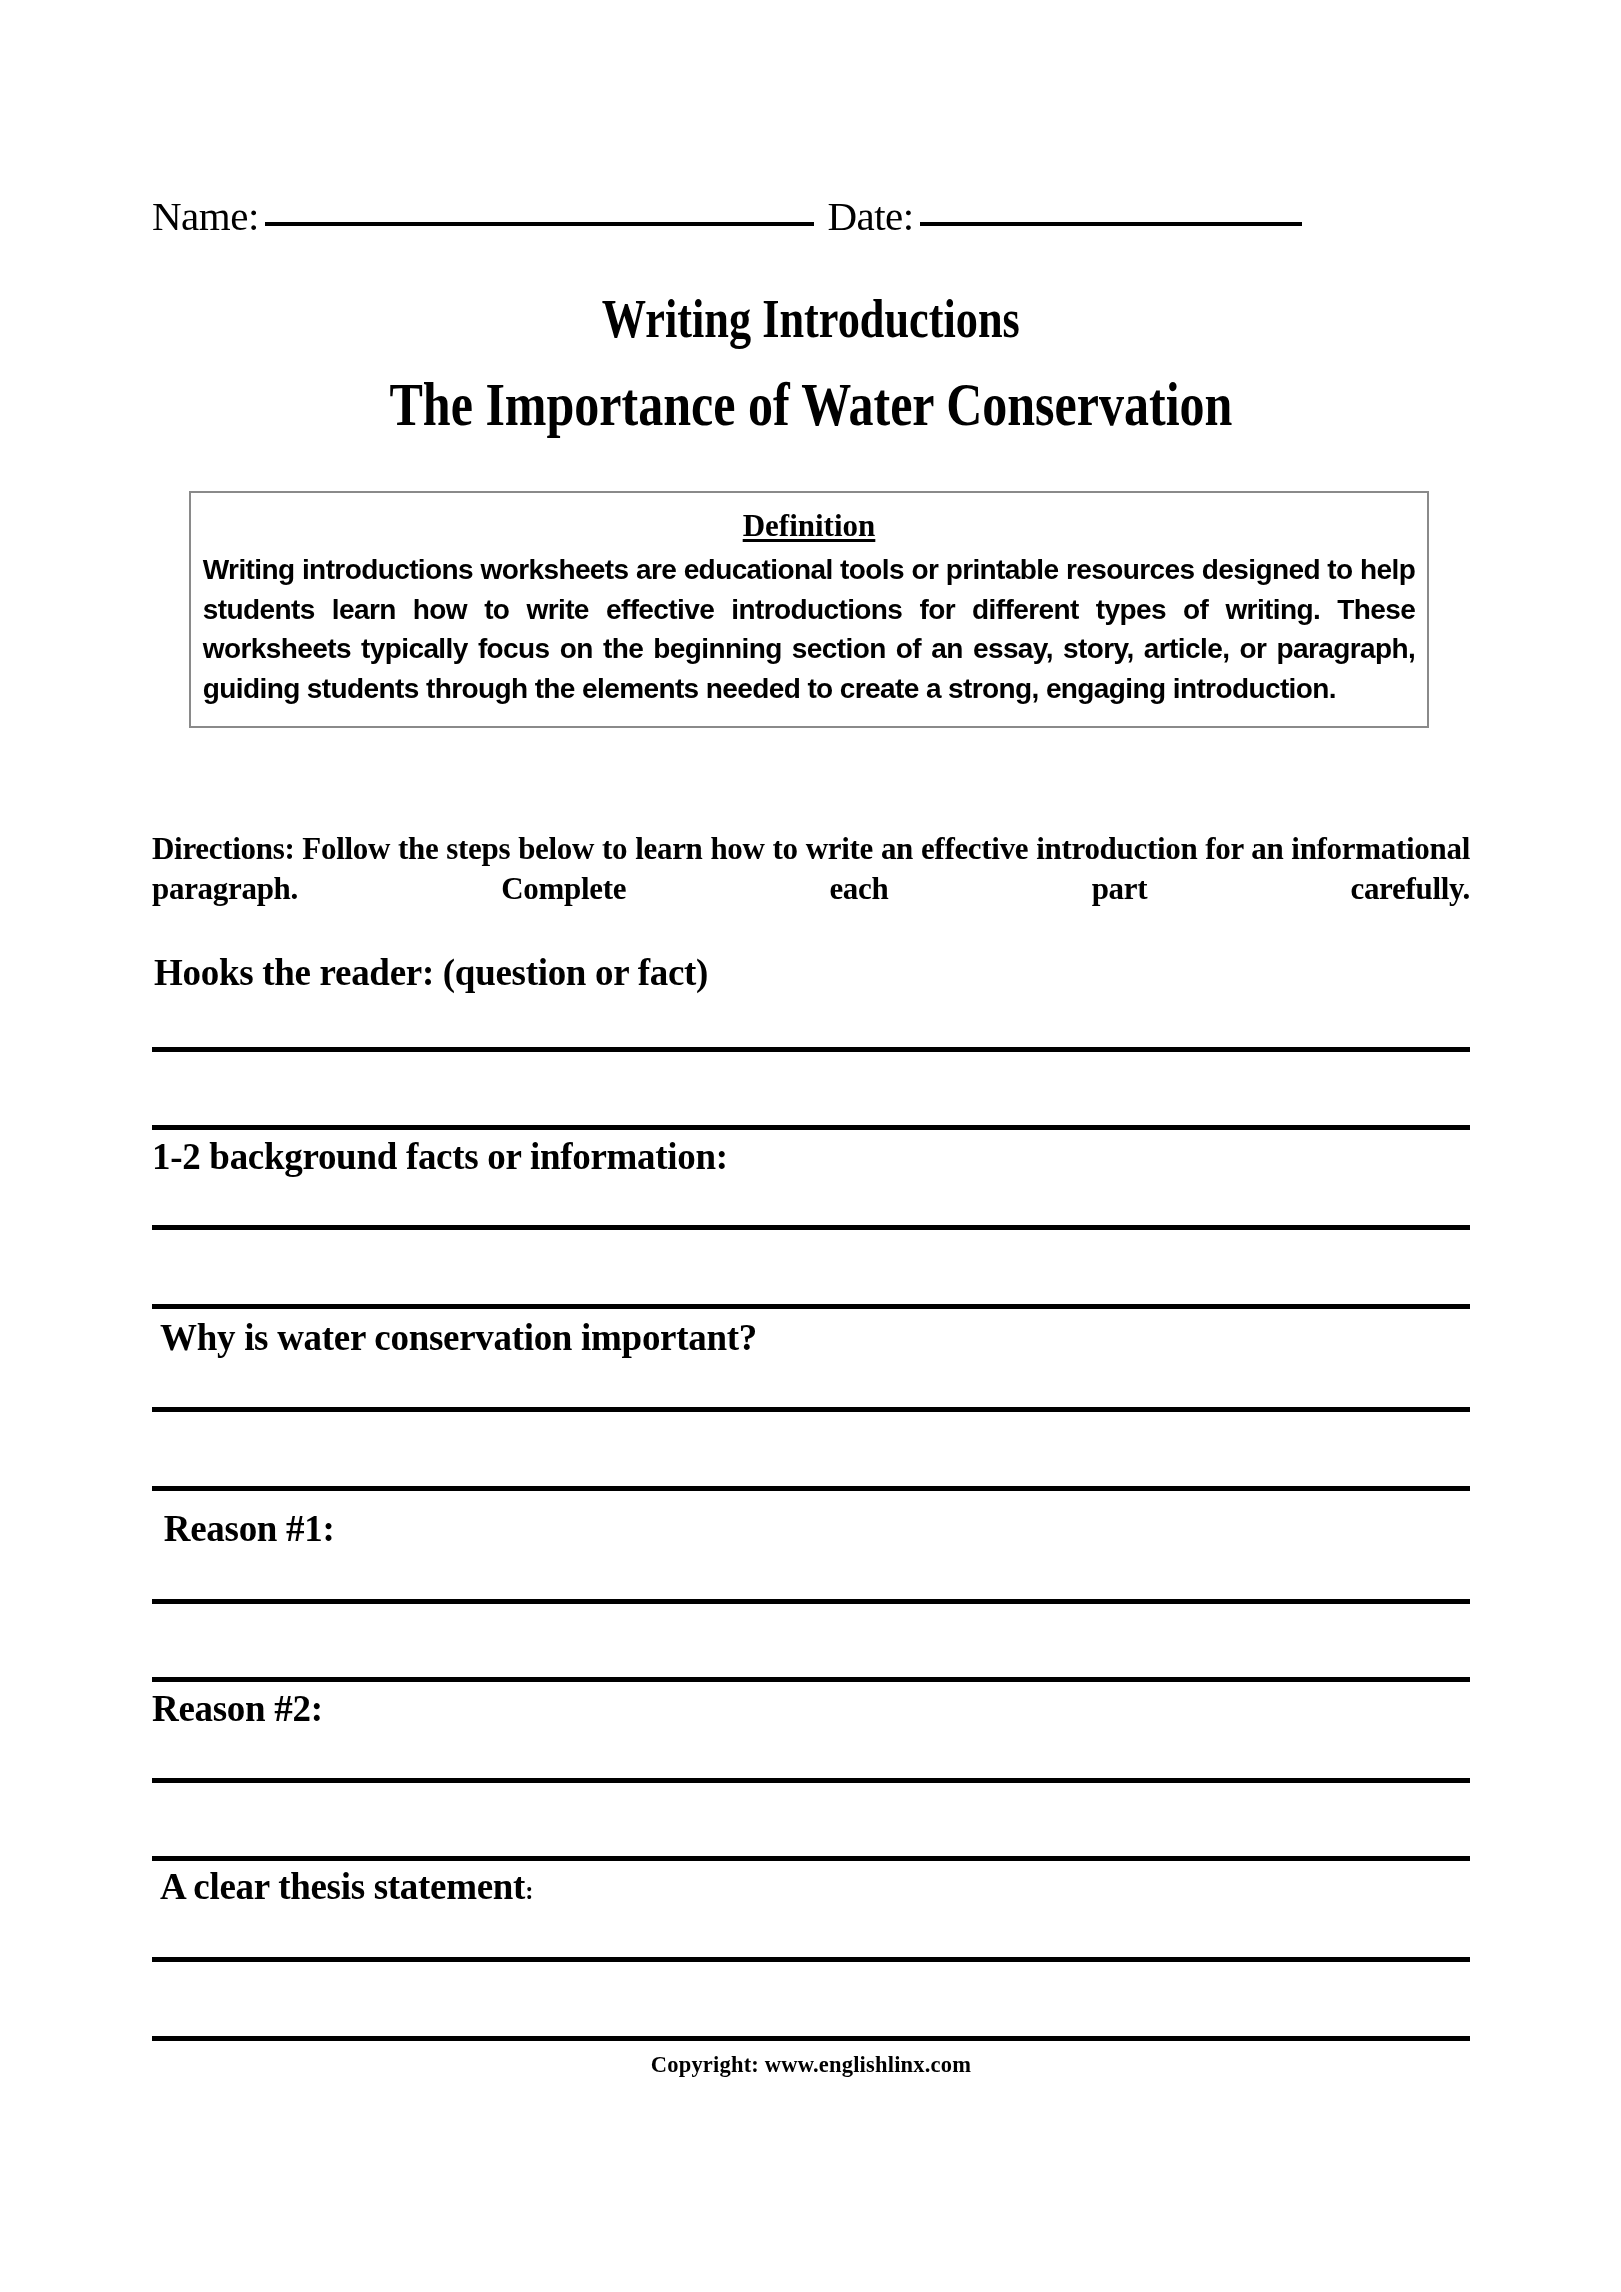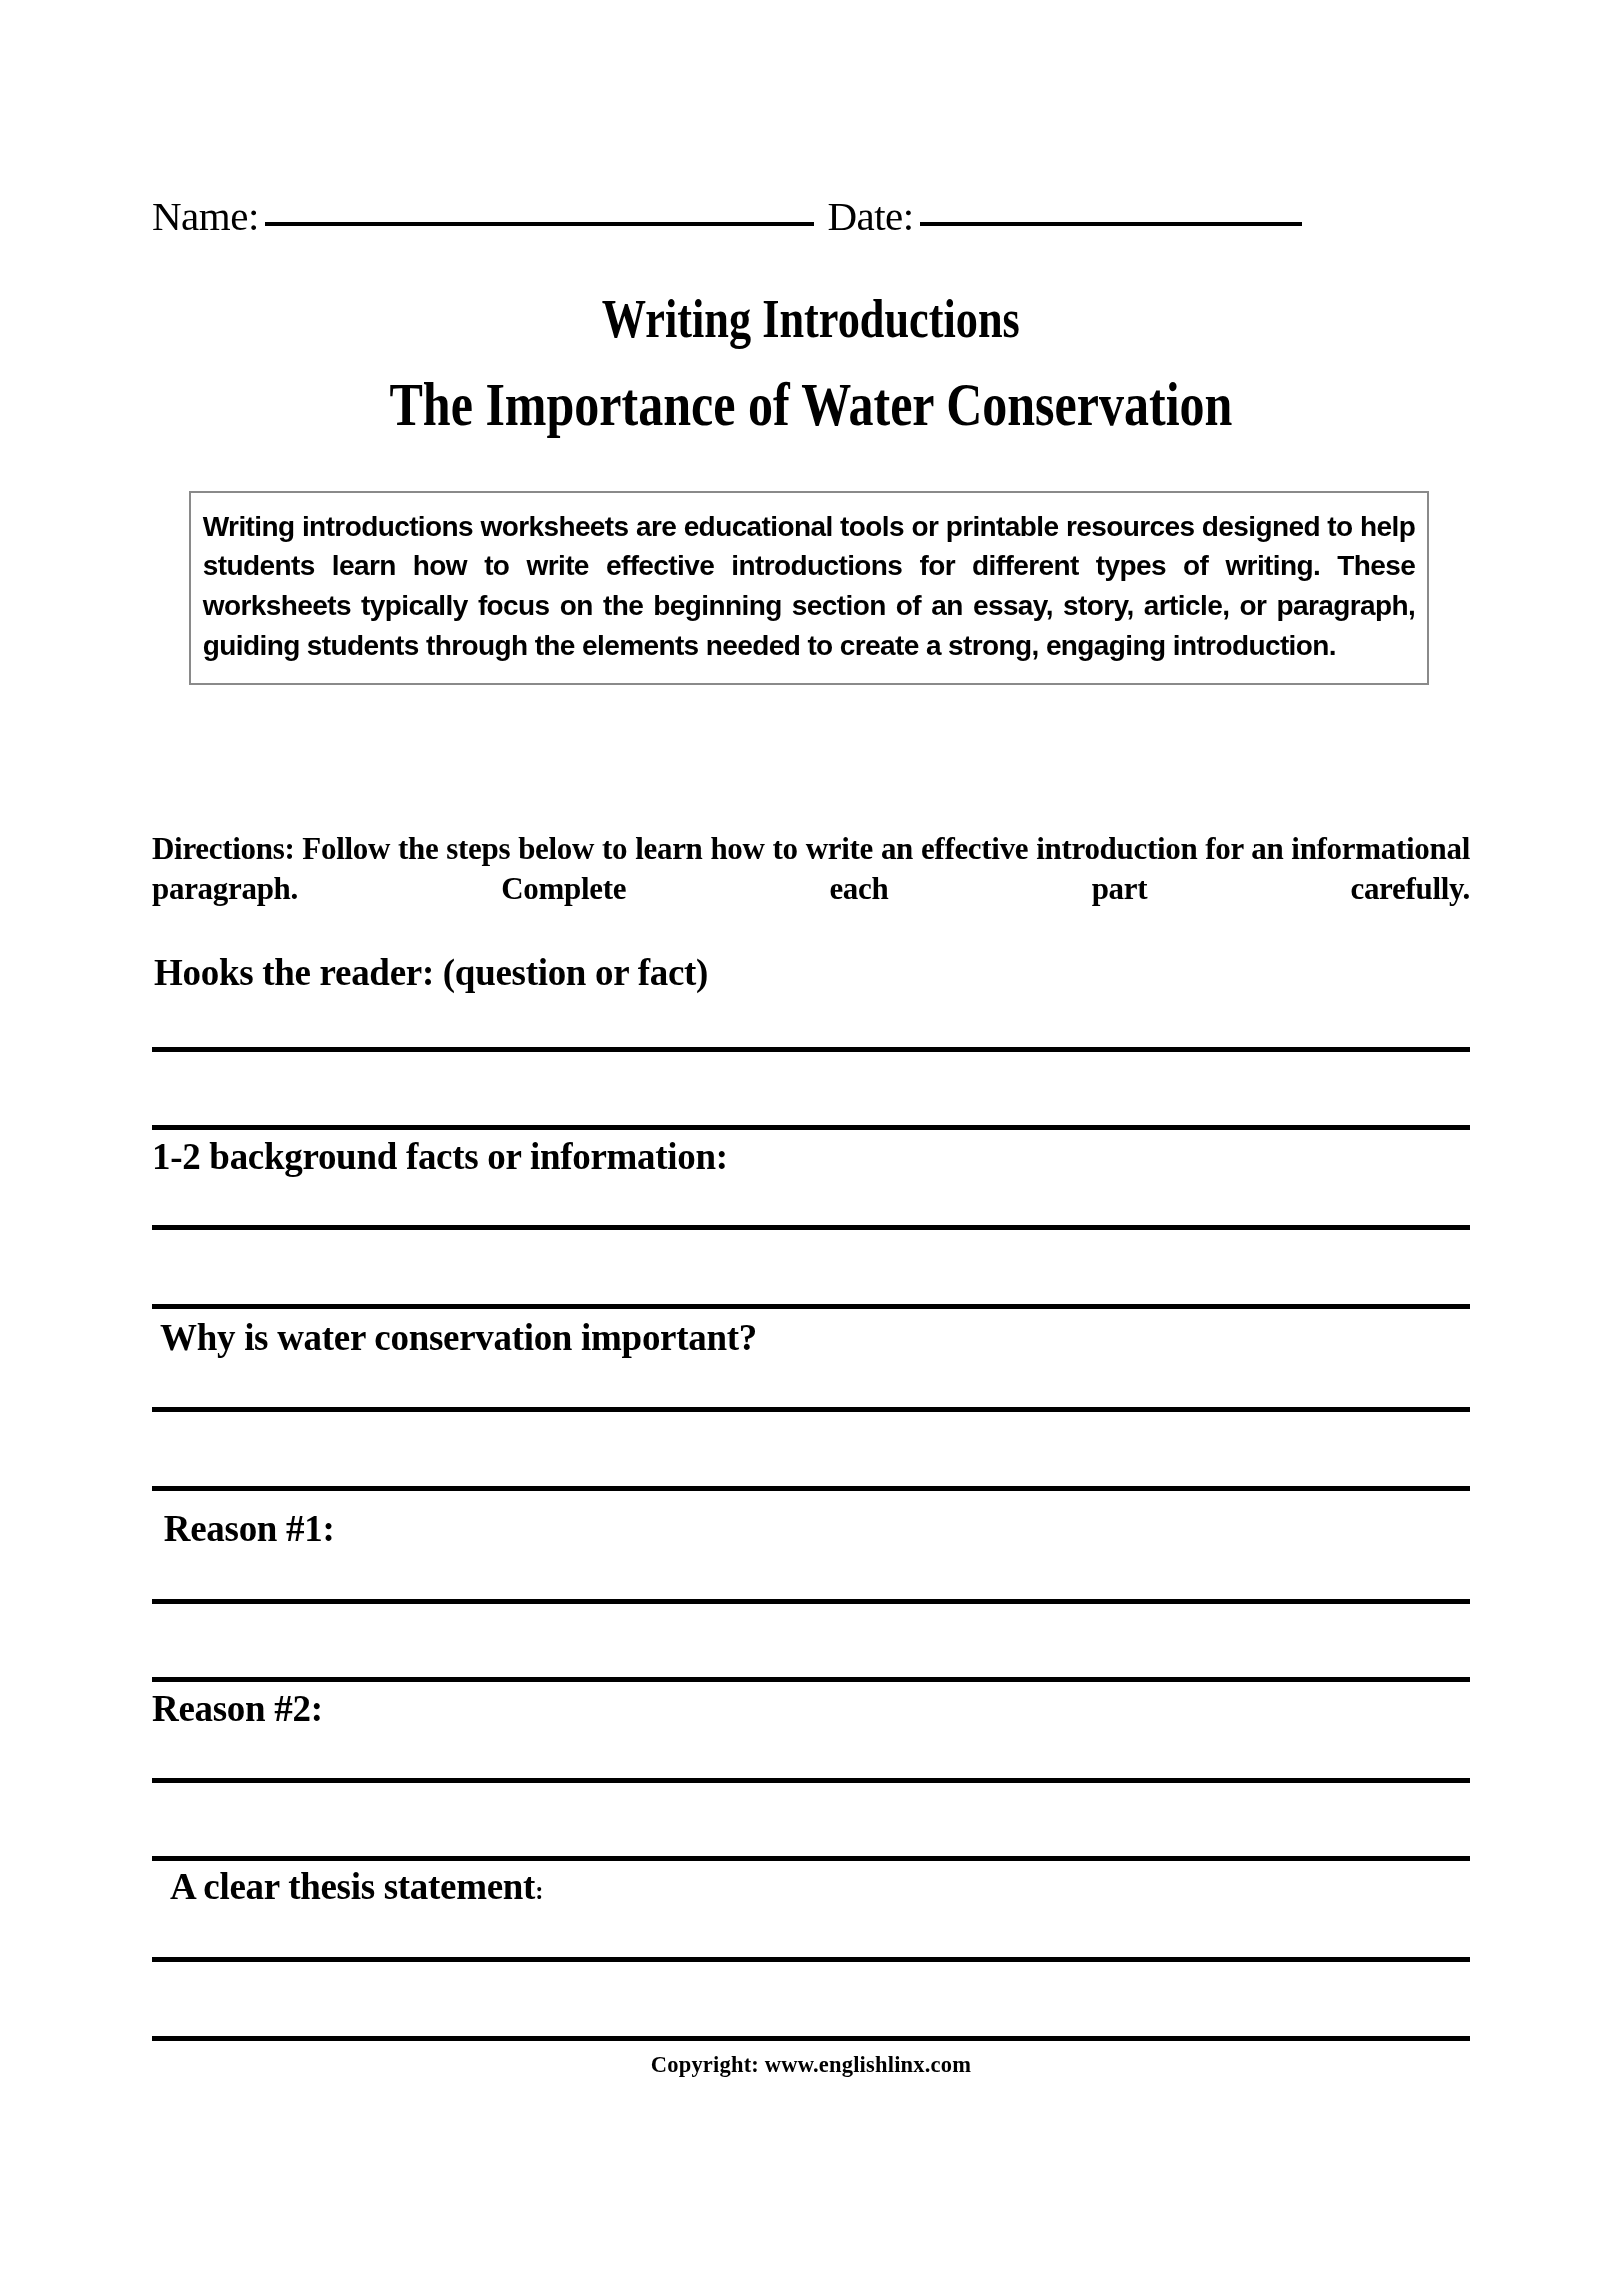--- a/index.html
+++ b/index.html
@@ -189,20 +189,21 @@
     </div>
 
     <div class="title-wrap title1">
       <span class="title-inner">Writing Introductions</span>
     </div>
     <div class="title-wrap title2">
       <span class="title-inner">The Importance of Water Conservation</span>
     </div>
 
     <div class="defbox">
+      <div class="defbox-title">Definition</div>
       <div class="defbody">
         <span class="term">Writing introductions worksheets</span><span> are educational tools or printable resources designed to help students learn how to write effective introductions for different types of writing. These worksheets typically focus on the beginning section of an essay, story, article, or paragraph, guiding students through the elements needed to create a strong, engaging introduction.</span>
       </div>
     </div>
 
     <div class="directions">Directions: Follow the steps below to learn how to write an effective introduction for an informational paragraph. Complete each part carefully.</div>
 
     <div id="sections-host">
         <div class="section" style="top: 953px;">
           <div class="prompt" style="margin-left: 2px;">Hooks the reader: (question or fact)</div>
@@ -243,21 +244,21 @@
         <div class="section" style="top: 1689px;">
           <div class="prompt" style="margin-left: 0px;">Reason #2:</div>
         </div>
         <div class="section" style="top: 1778px;">
           <div class="answer-line"></div>
         </div>
         <div class="section" style="top: 1856px;">
           <div class="answer-line"></div>
         </div>
         <div class="section" style="top: 1867px;">
-          <div class="prompt" style="margin-left: 18px;">A clear thesis statement<span class="small-colon">:</span></div>
+          <div class="prompt" style="margin-left: 8px;">A clear thesis statement<span class="small-colon">:</span></div>
         </div>
         <div class="section" style="top: 1957px;">
           <div class="answer-line"></div>
         </div>
         <div class="section" style="top: 2036px;">
           <div class="answer-line"></div>
         </div>
       </div>
 
     <div class="footer">Copyright: www.englishlinx.com</div>

